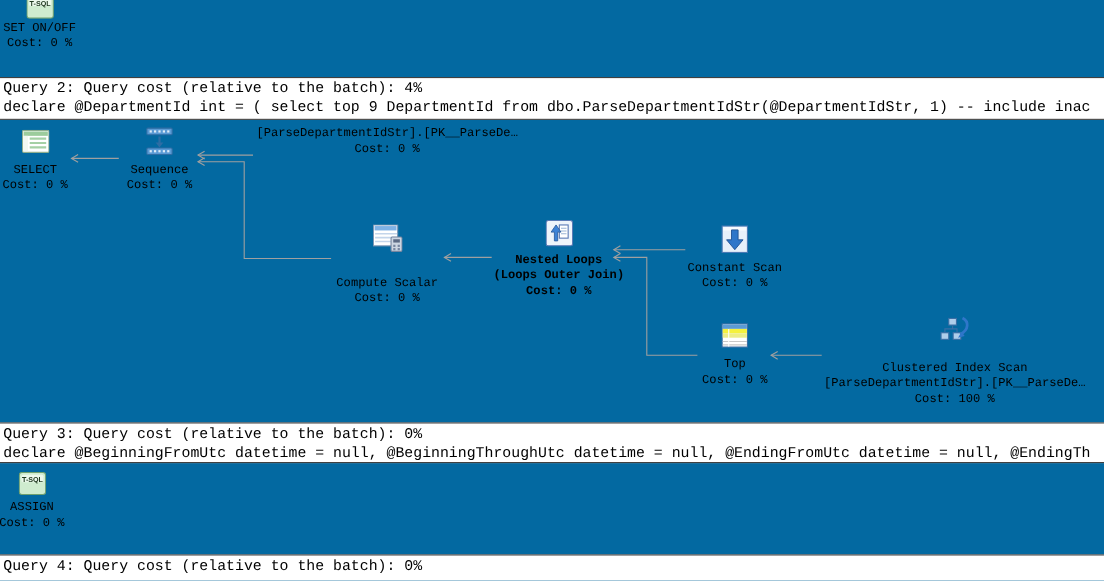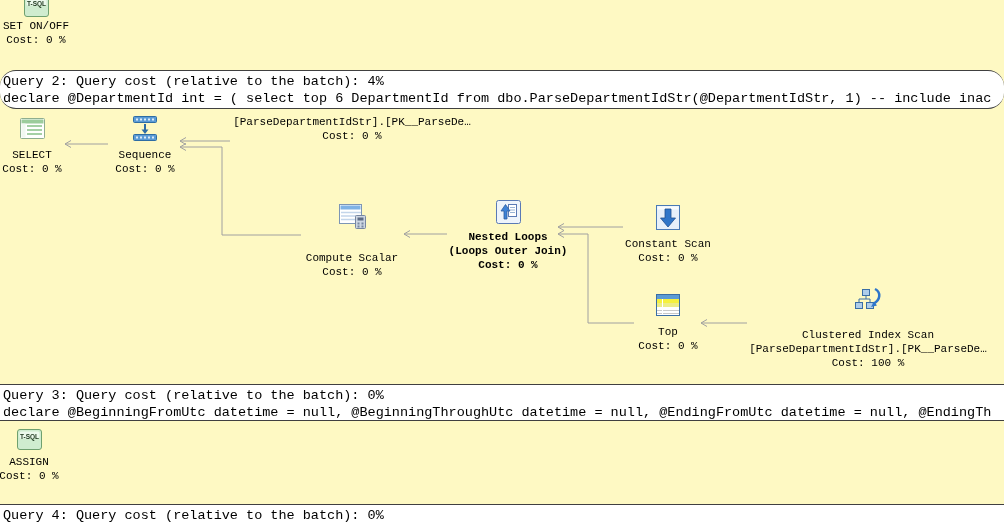--- a/index.html
+++ b/index.html
@@ -1,16 +1,16 @@
 <!DOCTYPE html>
 <html><head>
 <meta charset="utf-8">
 <style>
   html,body{margin:0;padding:0;background:#e8e8e8;}
-  .screen{position:relative;width:1004px;height:528px;background:#fef9c3;overflow:hidden;
+  .screen{position:relative;width:1004px;height:528px;background:#0369a1;overflow:hidden;
           font-family:"Liberation Mono","DejaVu Sans Mono",monospace;color:#000;}
   .qheader{position:absolute;left:0;width:1004px;box-sizing:border-box;background:#fff;
            border-top:1.5px solid #404040;border-bottom:1.5px solid #404040;padding:2px 0 0 3px;}
   .qheader.noborderbottom{border-bottom:none;}
   .qline{font-size:13.5px;line-height:17px;white-space:pre;overflow:hidden;}
   #edges{position:absolute;left:0;top:0;width:1004px;height:528px;}
   .node{position:absolute;text-align:center;}
   .node .ic{display:flex;justify-content:center;align-items:flex-end;}
   .nline{font-size:11px;line-height:14px;white-space:pre;}
 </style>
@@ -201,23 +201,23 @@
             <text x="12.5" y="9.5" font-size="6.5" font-weight="bold" text-anchor="middle" fill="#203a20" font-family="Liberation Sans,sans-serif">T-SQL</text>
           </svg>
         </div>
         <div style="margin-top: 5px;">
           <div class="nline">ASSIGN</div>
           <div class="nline">Cost: 0 %</div>
         </div>
       </div>
     </div>
 
-  <div class="qheader" style="top:70px;height:39px;border-radius:16px;">
+  <div class="qheader" style="top:70px;height:39px;">
     <div class="qline">Query 2: Query cost (relative to the batch): 4%</div>
-    <div class="qline">declare @DepartmentId int = ( select top 6 DepartmentId from dbo.ParseDepartmentIdStr(@DepartmentIdStr, 1) -- include inac</div>
+    <div class="qline">declare @DepartmentId int = ( select top 9 DepartmentId from dbo.ParseDepartmentIdStr(@DepartmentIdStr, 1) -- include inac</div>
   </div>
 
   <div class="qheader" style="top:384px;height:37px;">
     <div class="qline">Query 3: Query cost (relative to the batch): 0%</div>
     <div class="qline">declare @BeginningFromUtc datetime = null, @BeginningThroughUtc datetime = null, @EndingFromUtc datetime = null, @EndingTh</div>
   </div>
 
   <div class="qheader noborderbottom" style="top:504px;height:24px;">
     <div class="qline">Query 4: Query cost (relative to the batch): 0%</div>
   </div>

